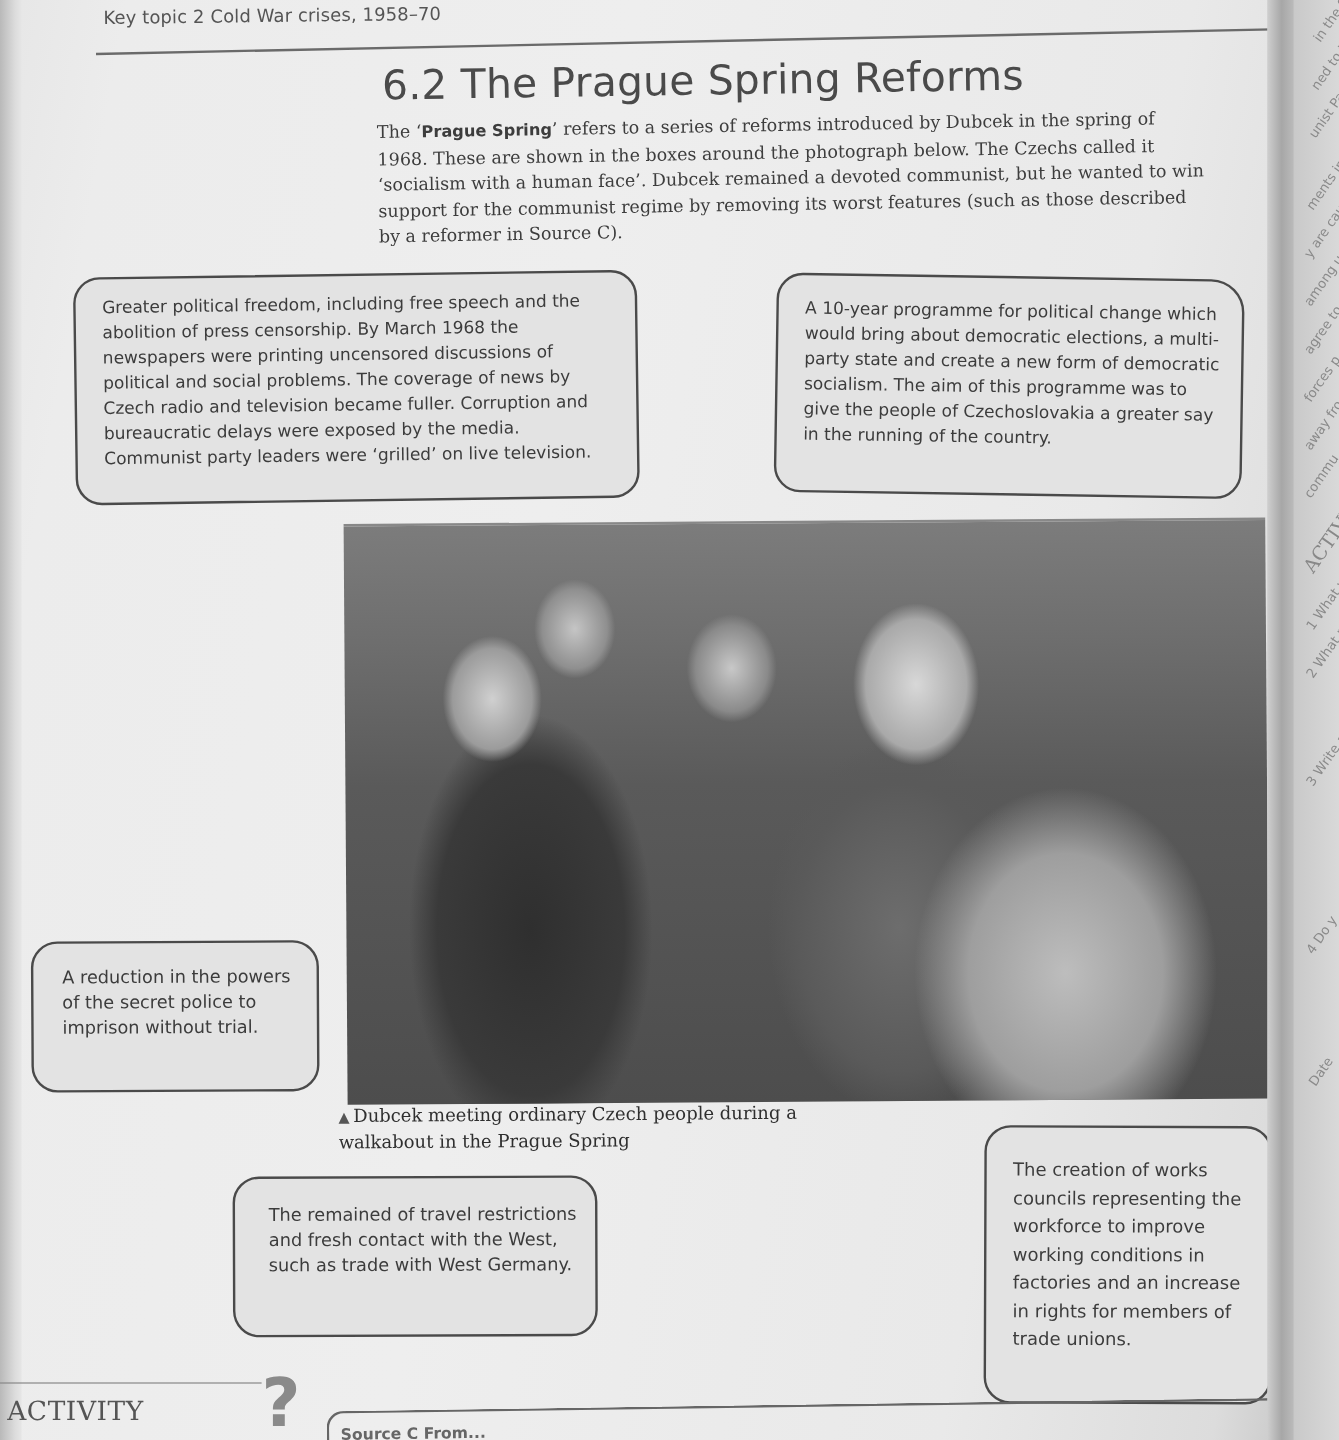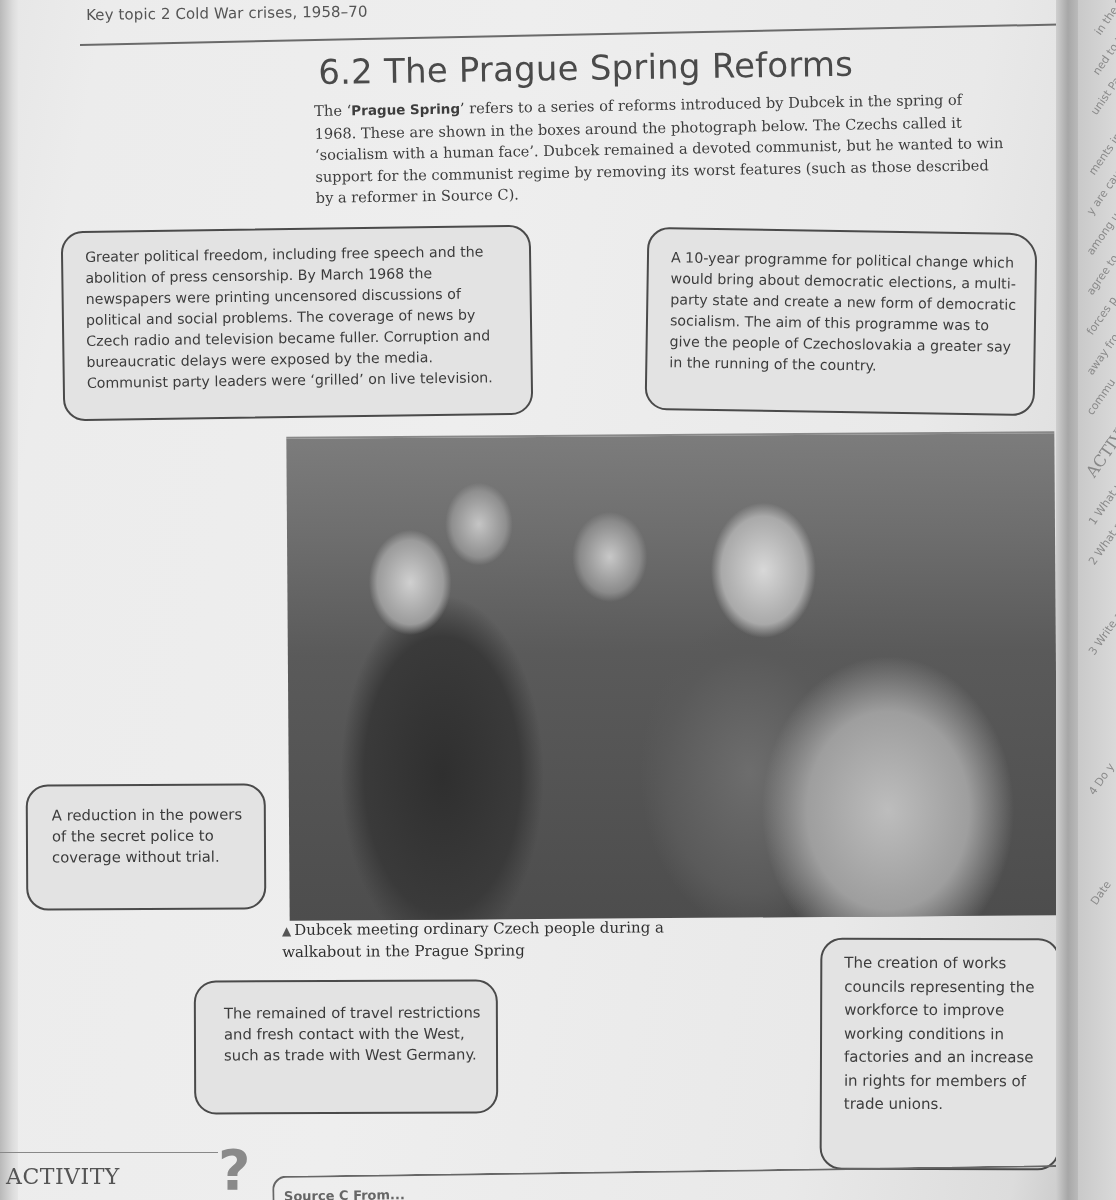--- a/index.html
+++ b/index.html
@@ -33,21 +33,21 @@
     .intro b { font-family: "DejaVu Sans", sans-serif; font-weight: bold; font-size: 13.5px; }
     .box {
       position: absolute; border: 2px solid #4a4a4a; border-radius: 22px;
       background: #e3e3e3; color: #3c3c3c; font-size: 14.2px; line-height: 21px;
       box-sizing: border-box;
     }
     .box1 { left: 62px; top: 228px; width: 470px; height: 190px; padding: 14px 24px 10px 22px; transform: rotate(-0.8deg); }
     .box2 { left: 646px; top: 230px; width: 390px; height: 183px; padding: 18px 16px 10px 22px; transform: rotate(0.9deg); border-radius: 22px 28px 22px 22px; }
     .box3 { left: 26px; top: 784px; width: 240px; height: 126px; padding: 18px 12px 10px 24px; transform: rotate(-0.3deg); font-size: 14.8px; }
     .box4 { left: 194px; top: 980px; width: 304px; height: 134px; padding: 20px 14px 10px 28px; transform: rotate(-0.2deg); font-size: 14.8px; }
-    .box5 { left: 820px; top: 938px; width: 240px; height: 232px; padding: 12px 12px 10px 22px; transform: rotate(0.2deg); font-size: 15px; line-height: 23.5px; }
+    .box5 { left: 820px; top: 938px; width: 240px; height: 232px; padding: 24px 12px 10px 22px; transform: rotate(0.2deg); font-size: 15px; line-height: 23.5px; }
     .photo {
       position: absolute; left: 288px; top: 434px; width: 768px; height: 482px;
       background:
         radial-gradient(ellipse 160px 190px at 900px 800px, #cfcfcf, transparent),
         radial-gradient(ellipse 180px 220px at 78% 78%, #bdbdbd 0%, #9e9e9e 45%, transparent 70%),
         radial-gradient(ellipse 70px 90px at 62% 28%, #d8d8d8 0%, #a9a9a9 60%, transparent 75%),
         radial-gradient(ellipse 55px 70px at 16% 30%, #d0d0d0 0%, #9b9b9b 60%, transparent 75%),
         radial-gradient(ellipse 45px 55px at 25% 18%, #c5c5c5 0%, #8f8f8f 60%, transparent 75%),
         radial-gradient(ellipse 50px 60px at 42% 25%, #c8c8c8 0%, #8a8a8a 60%, transparent 75%),
         radial-gradient(ellipse 140px 200px at 60% 70%, #6d6d6d 0%, #5a5a5a 60%, transparent 78%),
@@ -105,21 +105,21 @@
 <div class="box box1">
   <span>Greater political freedom, including free speech and the abolition of press censorship. By March 1968 the newspapers were printing uncensored discussions of political and social problems. The coverage of news by Czech radio and television became fuller. Corruption and bureaucratic delays were exposed by the media. Communist party leaders were ‘grilled’ on live television.</span>
 </div>
 <div class="box box2">
   <span>A 10-year programme for political change which would bring about democratic elections, a multi-party state and create a new form of democratic socialism. The aim of this programme was to give the people of Czechoslovakia a greater say in the running of the country.</span>
 </div>
 
 <div class="photo" role="img" aria-label="Black-and-white photograph of Dubcek shaking hands with a crowd"></div>
 
 <div class="box box3">
-  <span>A reduction in the powers of the secret police to coverage without trial.</span>
+  <span>A reduction in the powers of the secret police to imprison without trial.</span>
 </div>
 
 <div class="caption">
   <span class="tri">▲</span><span>Dubcek meeting ordinary Czech people during a walkabout in the Prague Spring</span>
 </div>
 
 <div class="box box4">
   <span>The remained of travel restrictions and fresh contact with the West, such as trade with West Germany.</span>
 </div>
 <div class="box box5">

